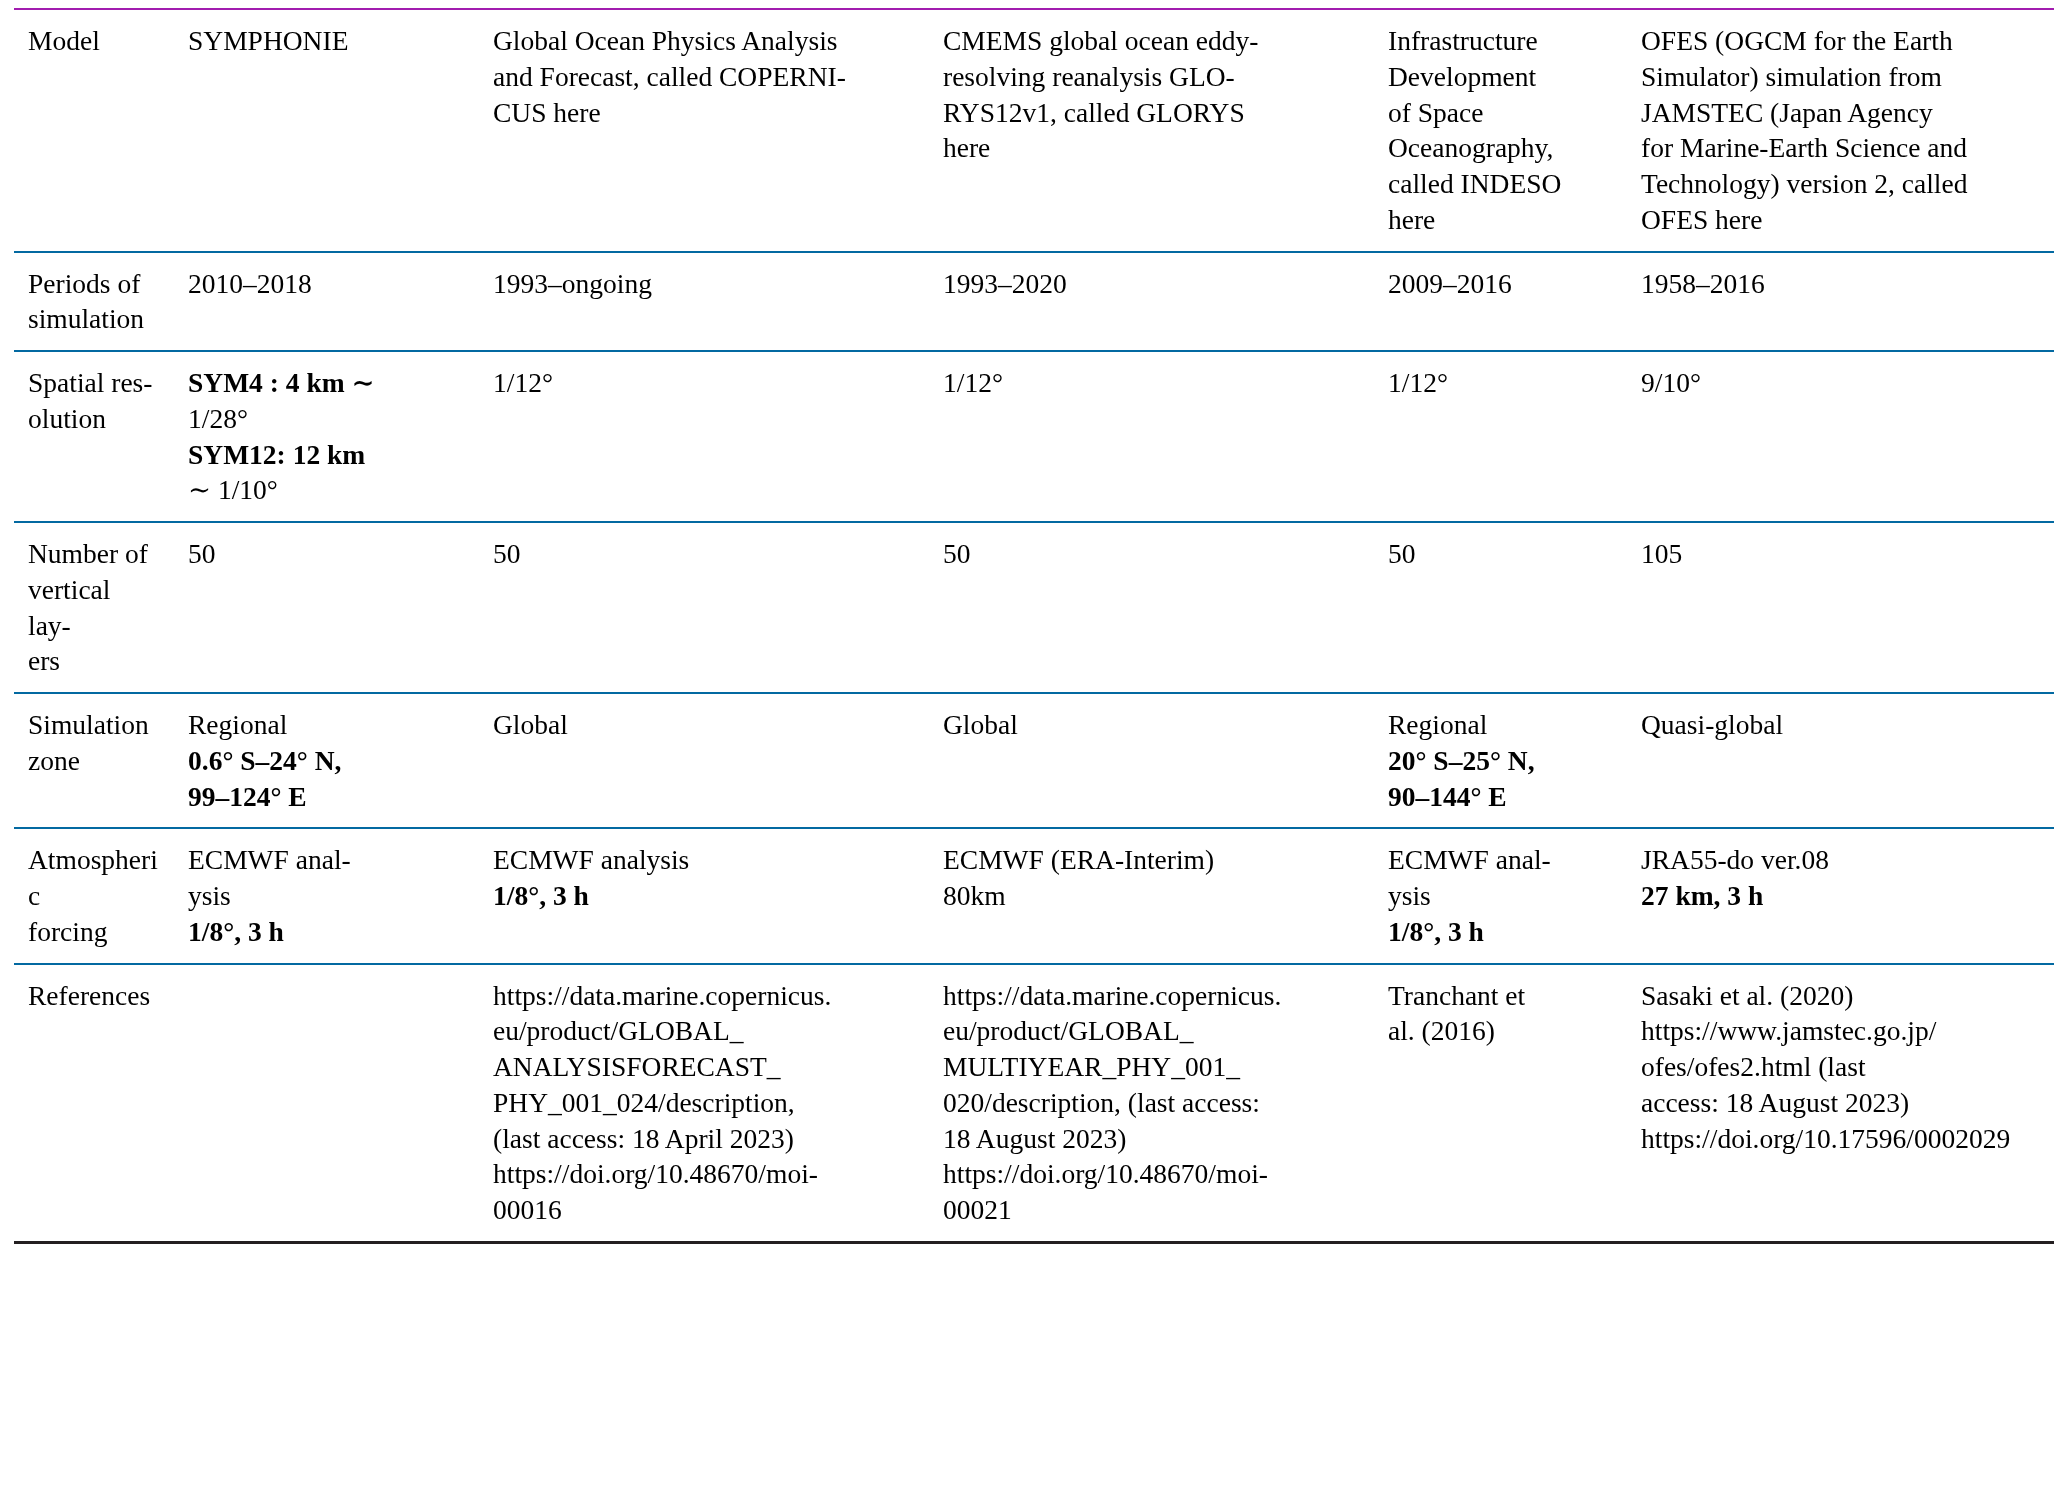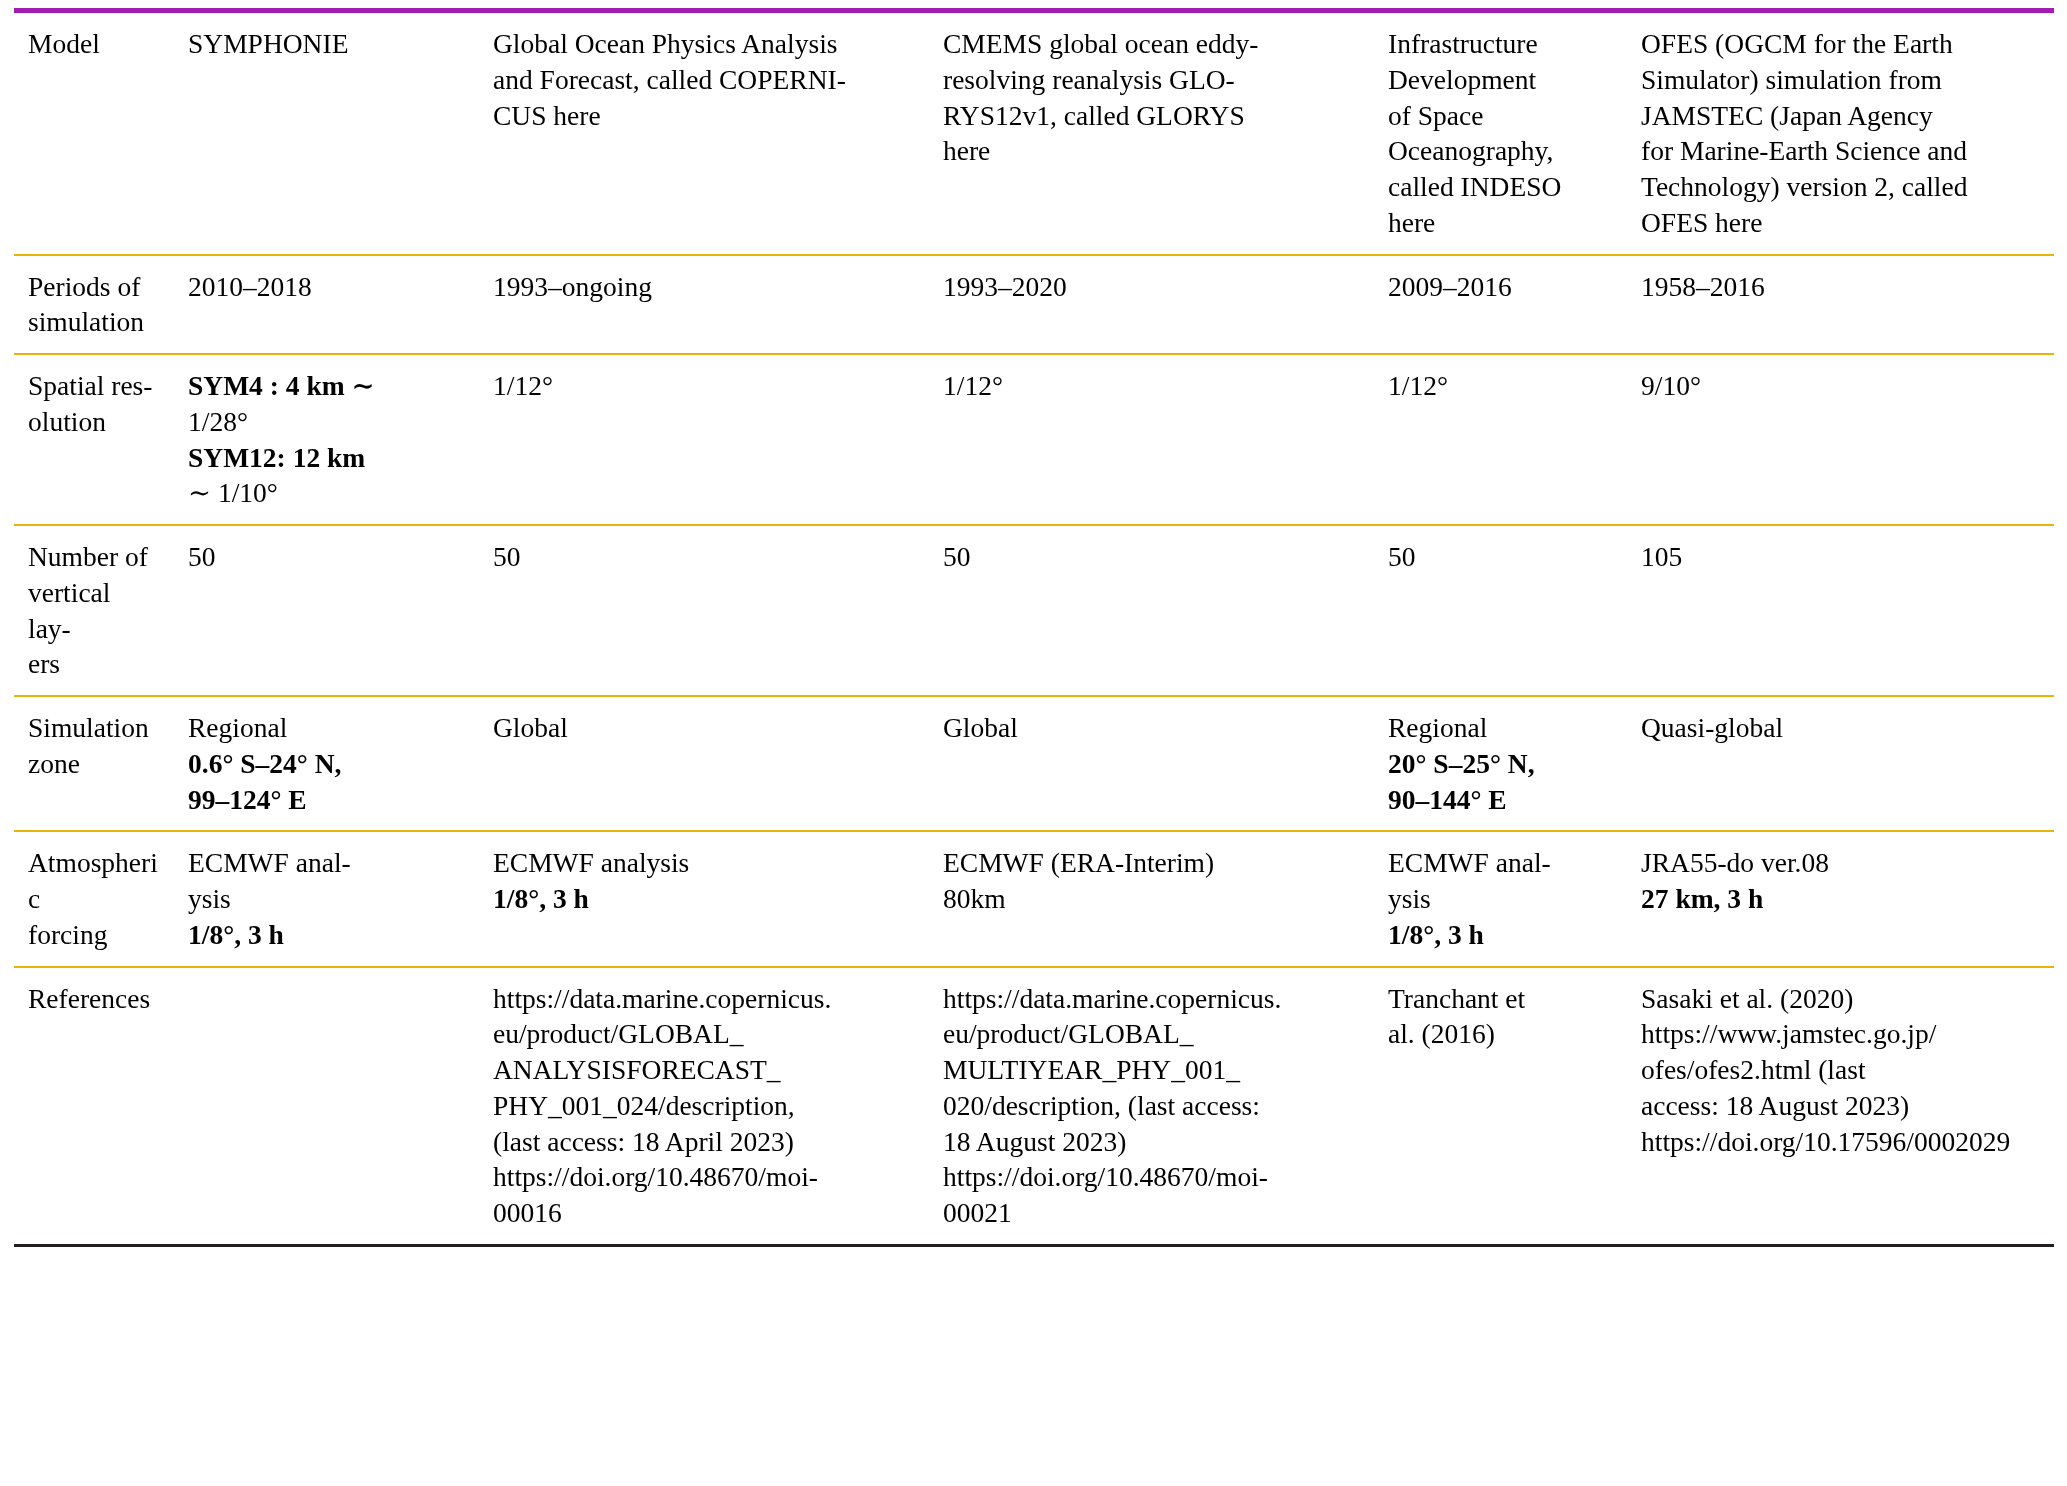--- a/index.html
+++ b/index.html
@@ -36,22 +36,22 @@
     padding: 13px 16px 13px 14px;
     font-size: 27.5px;
     line-height: 1.30;
     border: none;
     word-wrap: break-word;
     overflow-wrap: break-word;
     hyphens: manual;
   }
 
   
-  tr.rule-top > td { border-top: 5px solid #a21caf; font-family: Liberation Serif, serif; }
-  tr.rule > td { border-top: 2px solid #eab308; }
+  tr.rule-top > td { border-top: 2px solid #a21caf; font-family: Liberation Serif, serif; }
+  tr.rule > td { border-top: 2px solid #0369a1; }
   tr.rule-bottom > td { border-bottom: 3px solid #231f20; }
 
   
   col.c1 { width: 160px; }
   col.c2 { width: 305px; }
   col.c3 { width: 450px; }
   col.c4 { width: 445px; }
   col.c5 { width: 253px; }
   col.c6 { width: 427px; }
 

